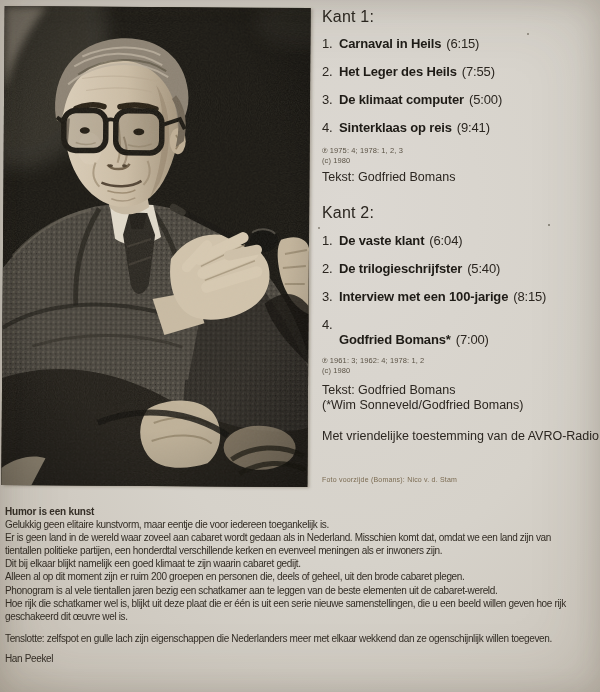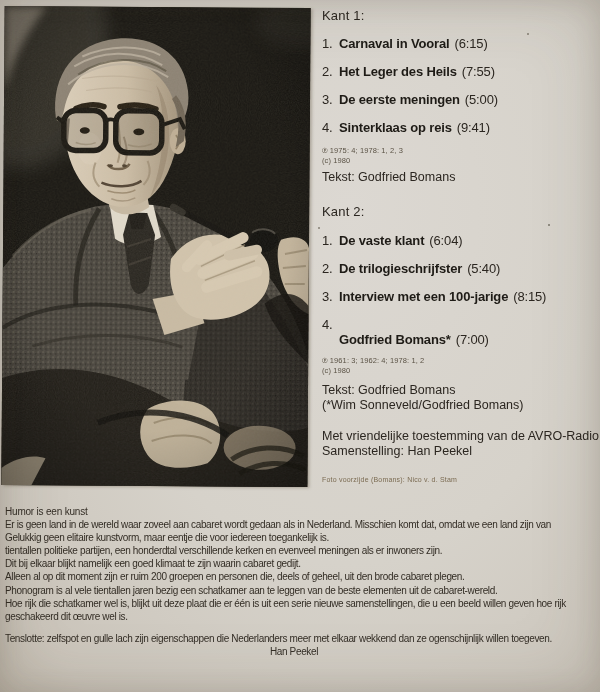--- a/index.html
+++ b/index.html
@@ -16,36 +16,36 @@
   .photo{
     position:absolute;left:3px;top:7px;width:306px;height:479px;
     transform:rotate(.4deg);transform-origin:50% 50%;
     box-shadow:2px 1px 3px rgba(90,78,56,.35);
     background:#15130e;
   }
   .photo svg{display:block;width:100%;height:100%;}
   
   .col{position:absolute;left:322px;top:0;width:276px;height:510px;}
   .col > div{position:absolute;left:0;}
-  .side-heading{font-size:13px;letter-spacing:.2px;color:#2b2620;}
+  .side-heading{font-size:16px;letter-spacing:.2px;color:#2b2620;}
   .track{display:flex;align-items:baseline;font-size:13px;letter-spacing:-.15px;white-space:nowrap;}
   .track .num{width:17px;flex:none;color:#2b2620;}
   .track .ttl{font-weight:bold;color:#1e1b16;}
   .track .time{margin-left:5px;color:#2b2620;text-align:center;}
   .track2l .wrap{line-height:14.5px;}
   .small-print{font-size:7.5px;line-height:9.5px;color:#5a5245;letter-spacing:.1px;white-space:nowrap;}
   .credit-line{font-size:12.5px;line-height:15px;color:#2b2620;white-space:nowrap;}
   .photo-credit{font-size:7px;color:#7b6b52;letter-spacing:.2px;white-space:nowrap;}
   
   .essay{position:absolute;left:5px;top:505px;width:592px;font-size:10px;
     letter-spacing:-.35px;line-height:13.1px;color:#332d25;}
-  .essay .hd{font-weight:normal;letter-spacing:-.2px;}
+  .essay .hd{font-weight:bold;letter-spacing:-.2px;}
   .essay .ln{white-space:nowrap;}
   .essay .closing{margin-top:9px;white-space:nowrap;}
-  .essay .sig{text-align:center;padding-right:14px;}
+  .essay .sig{margin-top:7px;text-align:left;padding-right:14px;}
   
   .speck{position:absolute;border-radius:50%;background:#4a4437;opacity:.6;}
 </style>
 </head>
 <body>
 
 <div class="page">
 
   <div class="photo">
     <svg viewBox="0 0 306 479" preserveAspectRatio="none">
@@ -177,31 +177,31 @@
       <rect width="306" height="479" fill="url(#vigG)"></rect>
     </svg>
   </div>
 
   <div class="col">
 
     <div class="side-heading" style="top:8px">Kant 1:</div>
 
     <div class="track" style="top:36px">
       <span class="num">1.</span>
-      <span class="ttl">Carnaval in Vooral</span>
+      <span class="ttl">Carnaval in Heils</span>
       <span class="time">(6:15)</span>
     </div>
     <div class="track" style="top:64px">
       <span class="num">2.</span>
       <span class="ttl">Het Leger des Heils</span>
       <span class="time">(7:55)</span>
     </div>
     <div class="track" style="top:92px">
       <span class="num">3.</span>
-      <span class="ttl">De eerste meningen</span>
+      <span class="ttl">De klimaat computer</span>
       <span class="time">(5:00)</span>
     </div>
     <div class="track" style="top:120px">
       <span class="num">4.</span>
       <span class="ttl">Sinterklaas op reis</span>
       <span class="time">(9:41)</span>
     </div>
 
     <div class="small-print" style="top:146px">℗ 1975: 4; 1978: 1, 2, 3</div>
     <div class="small-print" style="top:156px">(c) 1980</div>
@@ -232,29 +232,28 @@
         <span class="ttl">Godfried Bomans*</span><span class="time">(7:00)</span>
       </span>
     </div>
 
     <div class="small-print" style="top:356px">℗ 1961: 3; 1962: 4; 1978: 1, 2</div>
     <div class="small-print" style="top:366px">(c) 1980</div>
     <div class="credit-line" style="top:383px">Tekst: Godfried Bomans</div>
     <div class="credit-line" style="top:398px">(*Wim Sonneveld/Godfried Bomans)</div>
 
     <div class="credit-line" style="top:429px">Met vriendelijke toestemming van de AVRO-Radio</div>
-    <div class="credit-line" style="top:444px">Samenstelling: Han Peekel</div>
 
     <div class="photo-credit" style="top:476px">Foto voorzijde (Bomans): Nico v. d. Stam</div>
   </div>
 
   <div class="essay">
     <div class="hd">Humor is een kunst</div>
+    <div class="ln">Gelukkig geen elitaire kunstvorm, maar eentje die voor iedereen toegankelijk is.</div>
     <div class="ln">Er is geen land in de wereld waar zoveel aan cabaret wordt gedaan als in Nederland. Misschien komt dat, omdat we een land zijn van</div>
-    <div class="ln">Gelukkig geen elitaire kunstvorm, maar eentje die voor iedereen toegankelijk is.</div>
     <div class="ln">tientallen politieke partijen, een honderdtal verschillende kerken en evenveel meningen als er inwoners zijn.</div>
     <div class="ln">Dit bij elkaar blijkt namelijk een goed klimaat te zijn waarin cabaret gedijt.</div>
     <div class="ln">Alleen al op dit moment zijn er ruim 200 groepen en personen die, deels of geheel, uit den brode cabaret plegen.</div>
     <div class="ln">Phonogram is al vele tientallen jaren bezig een schatkamer aan te leggen van de beste elementen uit de cabaret-wereld.</div>
     <div class="ln">Hoe rijk die schatkamer wel is, blijkt uit deze plaat die er één is uit een serie nieuwe samenstellingen, die u een beeld willen geven hoe rijk</div>
     <div class="ln">geschakeerd dit œuvre wel is.</div>
     <div class="closing">Tenslotte: zelfspot en gulle lach zijn eigenschappen die Nederlanders meer met elkaar wekkend dan ze ogenschijnlijk willen toegeven.</div>
     <div class="sig">Han Peekel</div>
   </div>
 

